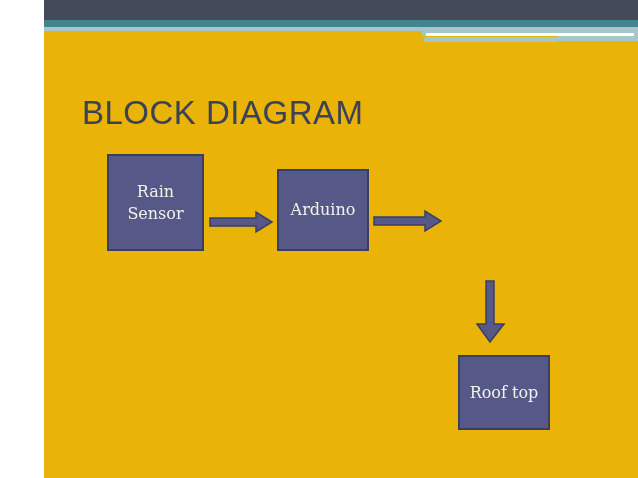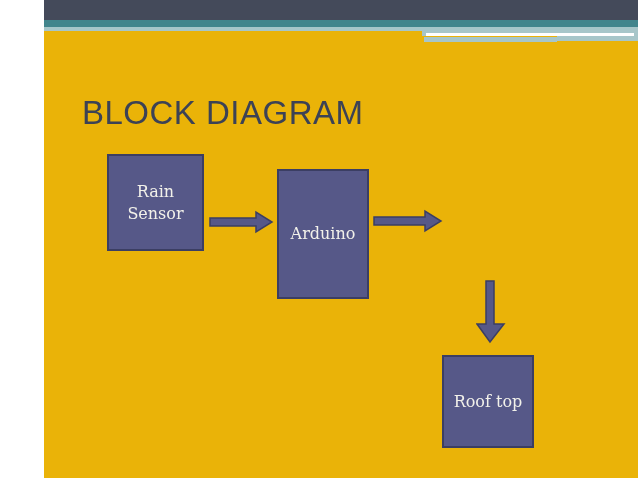--- a/index.html
+++ b/index.html
@@ -54,23 +54,23 @@
     align-items: center;
     justify-content: center;
     text-align: center;
     color: #F2F1EA;
     font-family: "DejaVu Serif", serif;
     font-size: 16px;
     line-height: 1.32;
   }
   .box .label { white-space: pre-line; }
   .box-rain    { left: 63px;  top: 154px; width: 97px; height: 97px; }
-  .box-arduino { left: 233px; top: 169px; width: 92px; height: 130px; }
+  .box-arduino { left: 233px; top: 169px; width: 92px; height: 82px; }
   .box-servo   { left: 403px; top: 175px; width: 87px; height: 96px; }
-  .box-roof    { left: 398px; top: 355px; width: 92px; height: 93px; }
+  .box-roof    { left: 414px; top: 355px; width: 92px; height: 75px; }
 
   
   .arrow { position: absolute; }
   .arrow-1 { left: 165px; top: 210px; }
   .arrow-2 { left: 329px; top: 209px; }
   .arrow-3 { left: 432px; top: 280px; }
   .arrow polygon { fill: #565888; stroke: #3B3E63; stroke-width: 1.5; }
 </style>
 </head>
 <body>

